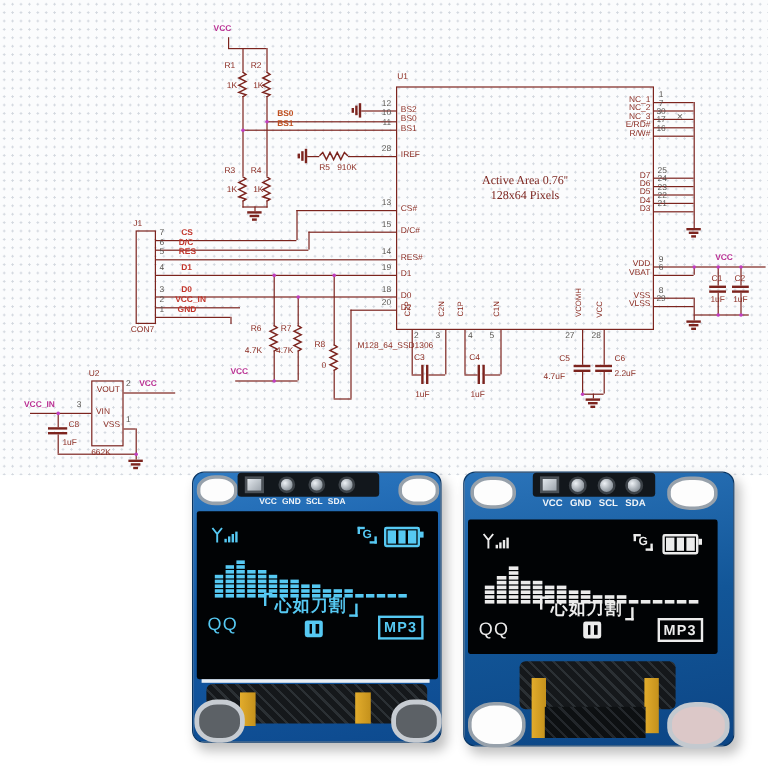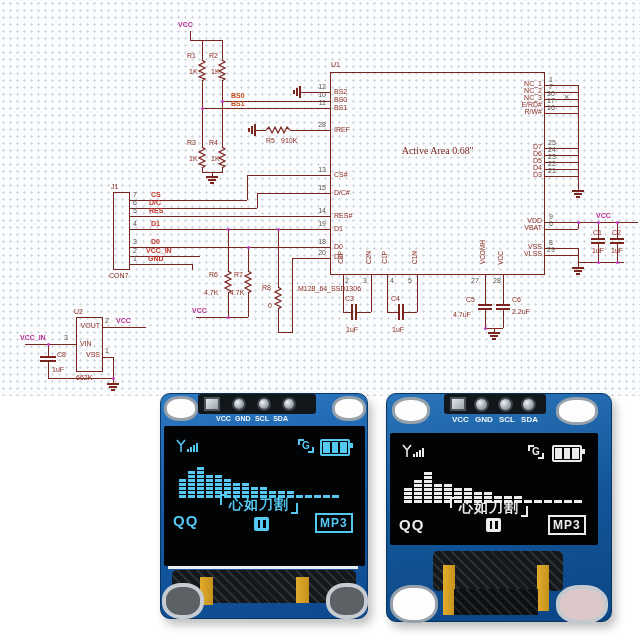--- a/index.html
+++ b/index.html
@@ -45,21 +45,21 @@
   .batt b{flex:1;background:currentColor}
   .batt::after{content:"";position:absolute;right:-5px;top:2px;width:3px;height:5px;background:currentColor}
   .bars{position:absolute;display:flex;align-items:flex-end;gap:2px}
   .bar{display:flex;flex-direction:column-reverse;gap:1px}
   .seg{width:7px;height:3px;background:currentColor}
   .m-right .seg{width:8px}
   .song{position:absolute;display:flex;height:20px}
   .ctl{width:5px;height:9px;border-left:2px solid;border-top:2px solid;margin-right:2px}
   .cbr{width:5px;height:9px;border-right:2px solid;border-bottom:2px solid;align-self:flex-end;margin-left:2px}
   .stext{font-weight:bold;font-size:14px;line-height:20px;letter-spacing:1px}
-  .qq{position:absolute;font-weight:bold;font-size:15px;letter-spacing:1px}
+  .qq{position:absolute;font-weight:normal;font-size:15px;letter-spacing:1px}
   .pause{position:absolute;width:15px;height:14px;background:currentColor;border-radius:2px;
          display:flex;justify-content:center;align-items:center;gap:3px}
   .pause b{width:2.5px;height:8px;background:#020305}
   .mp3{position:absolute;border:2px solid;font-weight:bold;font-size:12px;line-height:14px;padding:1px 3px;letter-spacing:1px}
   .strip{position:absolute;background:#e9eef3}
   .hatch{position:absolute;background:repeating-linear-gradient(45deg,#15181b 0 5px,#2b3034 5px 7px);border-radius:5px}
   .hatch2{position:absolute;background:repeating-linear-gradient(45deg,#0d1012 0 5px,#23272b 5px 7px)}
   .tape{position:absolute;background:linear-gradient(90deg,#e2ac2c,#c4911c)}
 </style>
 </head>
@@ -252,21 +252,22 @@
     <span class="t" style="left:187px;top:139px">R3</span>
     <span class="t" style="left:209px;top:139px">R4</span>
     <span class="t" style="left:189px;top:155px">1K</span>
     <span class="t" style="left:211px;top:155px">1K</span>
     <span class="t bs" style="left:231px;top:92px">BS0</span>
     <span class="t bs" style="left:231px;top:100px">BS1</span>
     <span class="t" style="left:266px;top:137px">R5</span>
     <span class="t" style="left:281px;top:137px">910K</span>
 
     <span class="t" style="left:331px;top:61px">U1</span>
-    <span class="t serif ctr" style="left:330px;top:147px;width:215px;font-size:10px">Active Area 0.68''</span>
+    <span class="t serif ctr" style="left:330px;top:147px;width:215px;font-size:10px">Active Area 0.76''</span>
+    <span class="t serif ctr" style="left:330px;top:160px;width:215px;font-size:10px">128x64 Pixels</span>
     <span class="t" style="left:298px;top:285px">M128_64_SSD1306</span>
 
     <span class="t num rt" style="left:304px;top:83px;width:22px">12</span>
     <span class="t num rt" style="left:304px;top:91px;width:22px">10</span>
     <span class="t num rt" style="left:304px;top:99px;width:22px">11</span>
     <span class="t num rt" style="left:304px;top:121px;width:22px">28</span>
     <span class="t num rt" style="left:304px;top:166px;width:22px">13</span>
     <span class="t num rt" style="left:304px;top:184px;width:22px">15</span>
     <span class="t num rt" style="left:304px;top:207px;width:22px">14</span>
     <span class="t num rt" style="left:304px;top:220px;width:22px">19</span>

